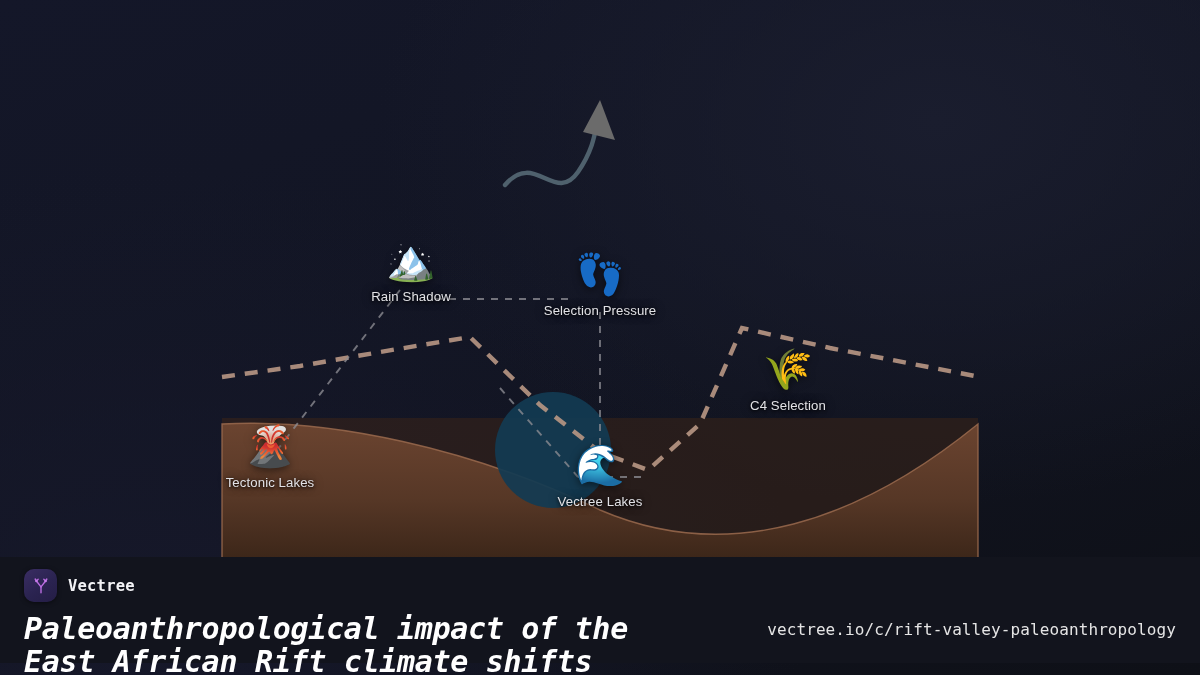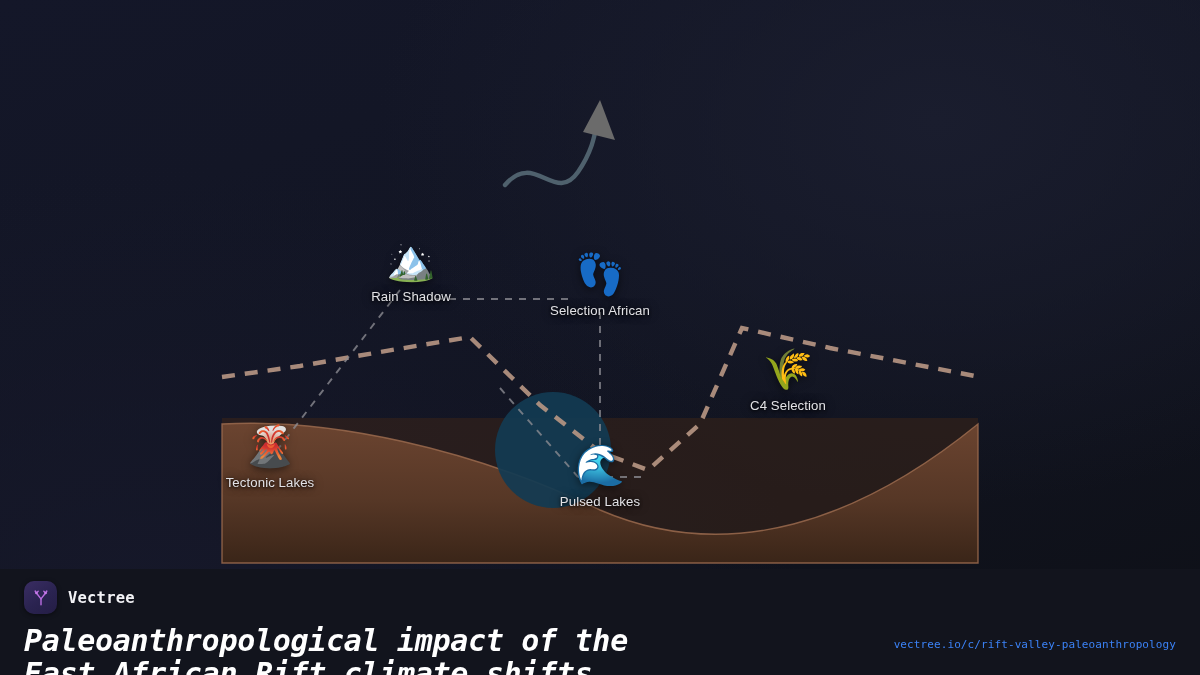--- a/index.html
+++ b/index.html
@@ -38,21 +38,21 @@
     margin-top:9px;
     color:#e2e2e6;
     font-size:13.2px;
     letter-spacing:.1px;
     white-space:nowrap;
     text-shadow:0 1px 3px rgba(0,0,0,.9), 0 0 10px rgba(0,0,0,.75);
   }
 
   
   #footer{
-    position:absolute; left:0; bottom:0; width:1200px; height:106px;
+    position:absolute; left:0; bottom:12px; width:1200px; height:106px;
     background:#12141d;
     padding-left:34px;
   }
   #brand{
     position:absolute; left:24px; top:12px;
     display:flex; align-items:center; gap:11px;
   }
   #brandmark{
     width:33px; height:33px; border-radius:10px;
     background:linear-gradient(145deg,#3a2d63 0%,#2a2350 55%,#241d45 100%);
@@ -69,23 +69,23 @@
     color:#ffffff;
     font-family:"DejaVu Sans Mono", monospace;
     font-size:30px; font-weight:bold;
     line-height:1.11;
     letter-spacing:-.3px;
     white-space:pre;
     font-style:italic;
   }
   #url{
     position:absolute; right:24px; bottom:24px;
-    color:#3b82f6;
+    color:#e5e5e5;
     font-family:"DejaVu Sans Mono", monospace;
-    font-size:11px;
+    font-size:16px;
     letter-spacing:.1px;
   }
 </style>
 </head>
 <body>
 
 <div id="stage" style="background: radial-gradient(900px 620px at 78% 18%, rgb(26, 29, 46) 0%, rgba(22, 25, 40, 0) 62%), radial-gradient(1100px 760px at 12% 92%, rgb(22, 24, 42) 0%, rgba(20, 22, 36, 0) 60%), linear-gradient(160deg, rgb(20, 23, 41) 0%, rgb(18, 21, 35) 45%, rgb(14, 16, 23) 100%);">
 
   <svg id="scene" viewBox="0 0 1200 675">
     <defs>
@@ -122,33 +122,33 @@
     </g>
   </svg>
 
   <div id="nodes">
       <div class="node" style="left: 411px; top: 272px;">
         <span class="glyph">🏔️</span>
         <span class="lbl">Rain Shadow</span>
       </div>
       <div class="node" style="left: 600px; top: 286px;">
         <span class="glyph">👣</span>
-        <span class="lbl">Selection African</span>
+        <span class="lbl">Selection Pressure</span>
       </div>
       <div class="node" style="left: 788px; top: 381px;">
         <span class="glyph">🌾</span>
         <span class="lbl">C4 Selection</span>
       </div>
       <div class="node" style="left: 270px; top: 458px;">
         <span class="glyph">🌋</span>
         <span class="lbl">Tectonic Lakes</span>
       </div>
       <div class="node" style="left: 600px; top: 477px;">
         <span class="glyph">🌊</span>
-        <span class="lbl">Pulsed Lakes</span>
+        <span class="lbl">Vectree Lakes</span>
       </div>
     </div>
 
   <div id="footer">
 
     <div id="brand">
       <div id="brandmark">
         <svg width="20" height="20" viewBox="0 0 24 24" aria-hidden="true">
           <g stroke="#b96ce0" stroke-width="1.7" stroke-linecap="round" fill="none">
             <path d="M12 20 L12 13"></path>

